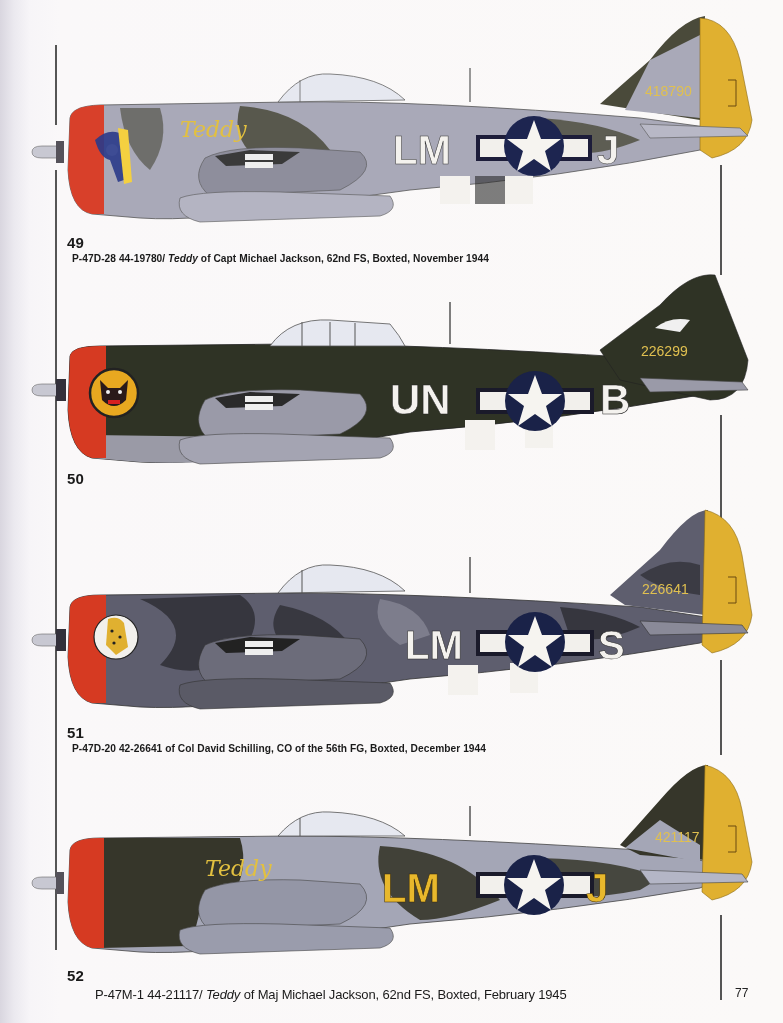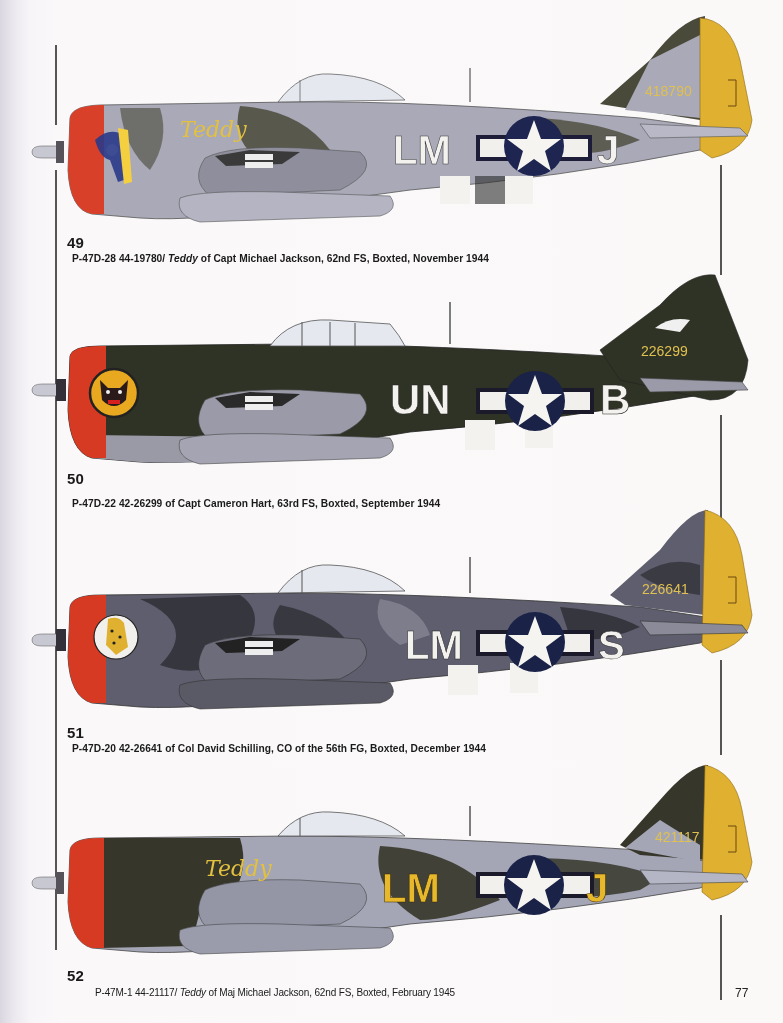--- a/index.html
+++ b/index.html
@@ -9,21 +9,21 @@
     font-family:"Liberation Sans",sans-serif;color:#1a1a1a;
   }
   .page{position:absolute;left:0;top:0;width:783px;height:1023px;}
   .rule-left{position:absolute;left:55px;width:1.5px;background:#555;}
   .rule-right{position:absolute;left:720px;width:1.5px;background:#555;}
   .plate{position:absolute;left:0;width:783px;}
   .plate svg{position:absolute;left:0;top:0;}
   .plate-num{position:absolute;left:67px;font-size:15px;font-weight:bold;letter-spacing:0.2px;}
   .caption{position:absolute;left:72px;font-size:10.2px;font-weight:bold;white-space:nowrap;letter-spacing:0.05px;}
   .caption .nm{font-style:italic;}
-  .caption.narrow{font-weight:normal;font-size:10px;letter-spacing:-0.15px;padding-left:23px;}
+  .caption.narrow{font-weight:normal;font-size:13px;letter-spacing:-0.15px;padding-left:23px;}
   .caption.narrow .nm{font-style:italic;}
   .page-number{position:absolute;left:735px;top:986px;font-size:12px;color:#222;}
   .code-text{font-family:"Liberation Sans",sans-serif;font-weight:bold;}
   .serial-text{font-family:"Liberation Sans",sans-serif;}
 </style>
 </head>
 <body>
 
 <div class="page">
 
@@ -127,21 +127,20 @@
       <circle cx="108" cy="142" r="2" fill="#f0f0f0"></circle>
         <circle cx="120" cy="142" r="2" fill="#f0f0f0"></circle>
       <rect x="108" y="150" width="12" height="4" fill="#d62020"></rect>
 
       <path d="M655,78 Q670,66 690,70 L680,82 Z" fill="#f0f0f0"></path>
       <text class="code-text" x="390" y="164" font-size="42" fill="#f4f2ee" stroke="#222" stroke-width="0.5">UN</text>
       <text class="code-text" x="600" y="164" font-size="42" fill="#f4f2ee" stroke="#222" stroke-width="0.5">B</text>
       <text class="serial-text" x="641" y="106" font-size="14" fill="#e0c050">226299</text>
     </svg>
     <div class="plate-num" style="top:220px;">50</div>
-    <div class="caption" style="top:248px;"><span>P-47D-22 42-26299</span><span class="nm"></span><span> of Capt Cameron Hart, 63rd FS, Boxted, September 1944</span></div>
   </div>
 
   <div class="plate" style="top:495px;height:270px;">
     <svg width="783" height="230" viewBox="0 0 783 230">
       <path d="M32,145 Q32,139 42,139 L58,139 L58,151 L42,151 Q32,151 32,145Z" fill="#c8c8d2" stroke="#666" stroke-width="0.6"></path>
       <rect x="56" y="134" width="10" height="22" fill="#33303a"></rect>
       <path d="M70,112 Q72,100 100,100 L290,98 Q420,98 640,112 L745,128 L700,148 Q560,172 410,184 L300,200 Q200,215 140,212 L92,208 Q70,202 68,162 Z" fill="#5e5e6e" stroke="#333" stroke-width="0.8"></path>
 
       <path d="M140,104 Q200,130 160,170 Q200,185 240,160 Q270,120 240,100 Z" fill="#2c2c32" opacity="0.8"></path>
       <path d="M280,110 Q330,120 350,150 Q330,170 300,160 Q260,140 280,110Z" fill="#2c2c32" opacity="0.75"></path>

